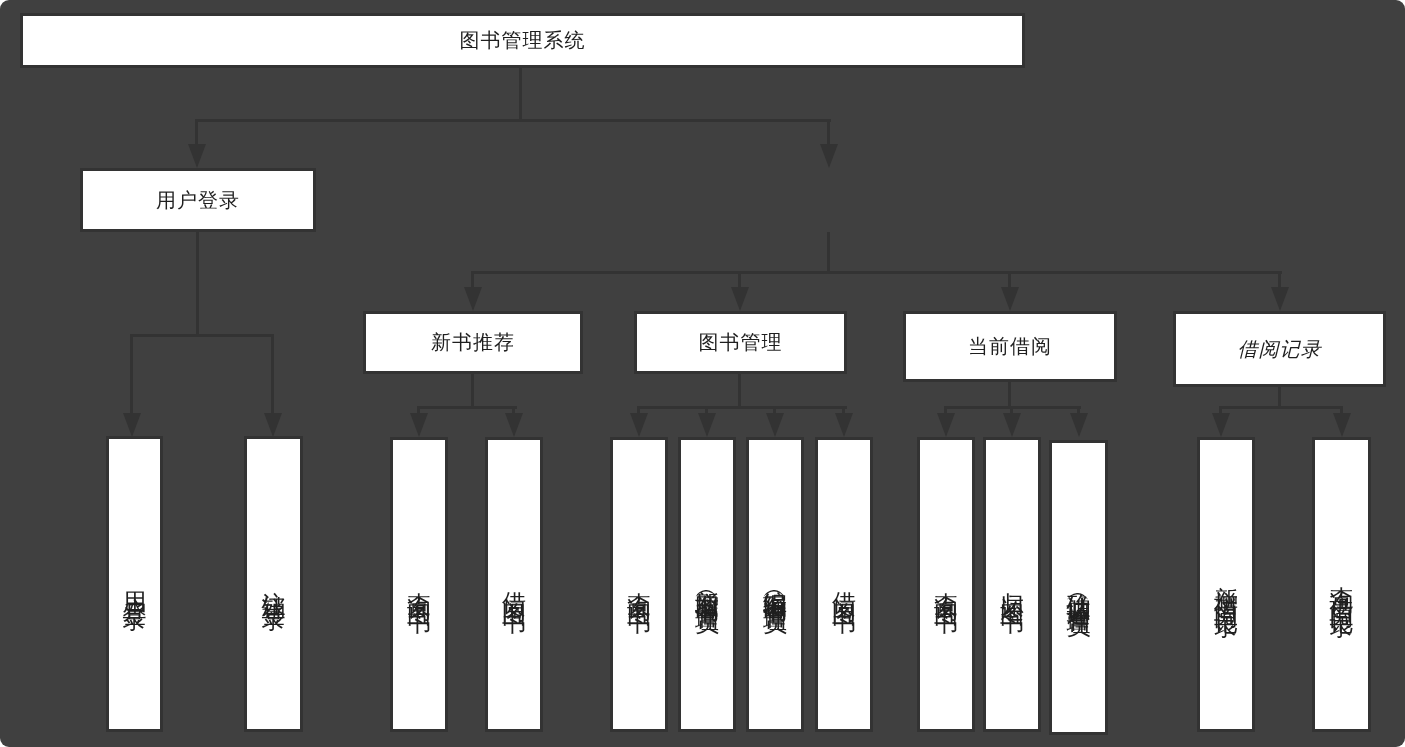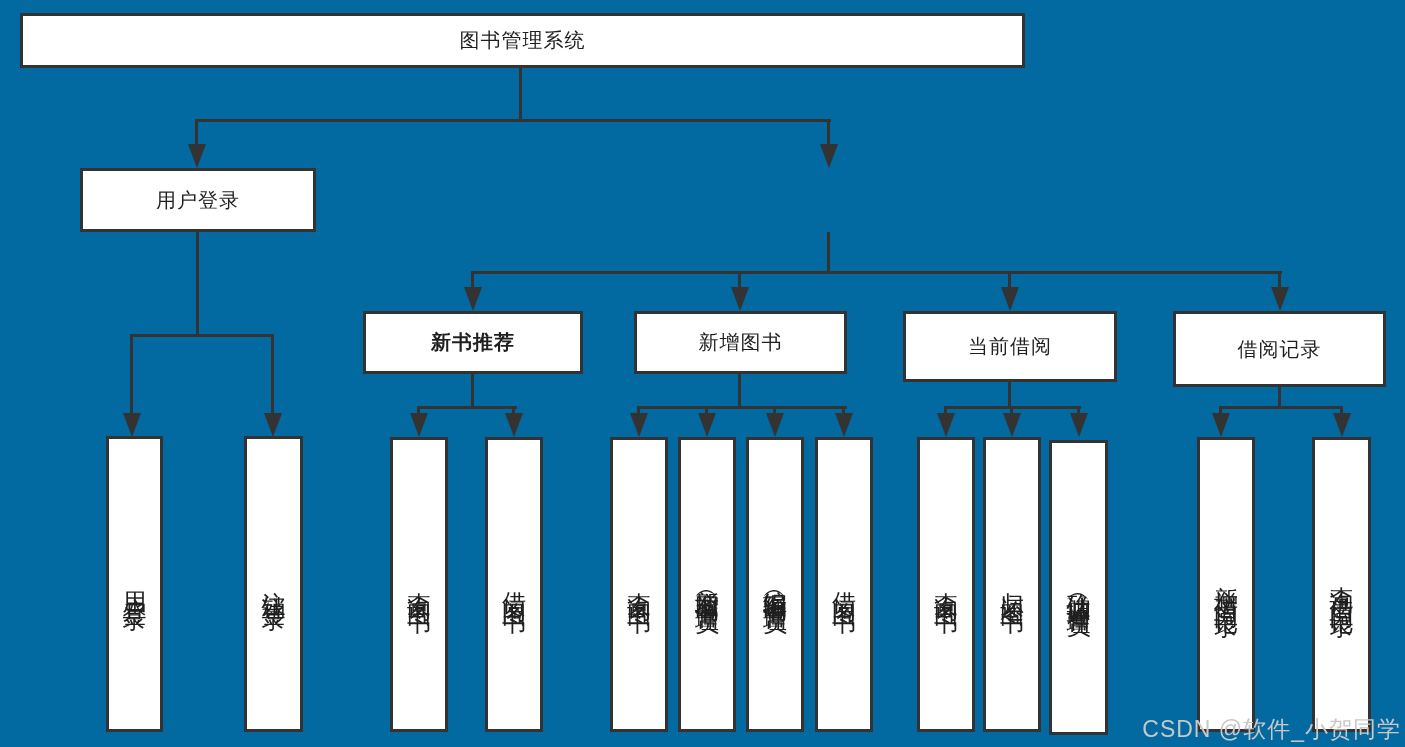--- a/index.html
+++ b/index.html
@@ -1,23 +1,24 @@
 <!DOCTYPE html>
 <html><head>
 <meta charset="utf-8">
 <style>
   html, body { margin: 0; padding: 0; background: #ffffff; }
   .canvas {
     position: relative;
     width: 1405px;
     height: 747px;
-    background: #0369a1;
+    background: #404040;
     overflow: hidden;
     font-family: "Liberation Sans", sans-serif;
     color: #1f1f1f;
+    border-radius: 9px;
   }
   .box {
     position: absolute;
     border: 3px solid #333333;
     background: #ffffff;
     display: flex;
     align-items: center;
     justify-content: center;
     font-size: 20px;
     letter-spacing: 1px;
@@ -129,30 +130,30 @@
   <div class="ah" style="left:1333px; top:413px;"></div>
 
   <div class="box" style="left:20px; top:13px; width:1005px; height:55px;">
     <span>图书管理系统</span>
   </div>
 
   <div class="box" style="left:80px; top:168px; width:236px; height:64px;">
     <span>用户登录</span>
   </div>
 
-  <div class="box" style="left:363px; top:311px; width:220px; height:63px;font-weight:bold;">
+  <div class="box" style="left:363px; top:311px; width:220px; height:63px;">
     <span>新书推荐</span>
   </div>
   <div class="box" style="left:634px; top:311px; width:213px; height:63px;">
-    <span>新增图书</span>
+    <span>图书管理</span>
   </div>
   <div class="box" style="left:903px; top:311px; width:214px; height:71px;">
     <span>当前借阅</span>
   </div>
-  <div class="box" style="left:1173px; top:311px; width:213px; height:76px;">
+  <div class="box" style="left:1173px; top:311px; width:213px; height:76px;font-style:italic;">
     <span>借阅记录</span>
   </div>
 
   <div class="vbox" style="left:106px; top:436px; width:57px; height:296px;">
     <span class="vtext">用户登录</span>
   </div>
   <div class="vbox" style="left:244px; top:436px; width:59px; height:296px;">
     <span class="vtext">注销登录</span>
   </div>
 
@@ -186,15 +187,14 @@
     <span class="vtext" style="letter-spacing:3px;">确认归还（管理员）</span>
   </div>
 
   <div class="vbox" style="left:1197px; top:437px; width:58px; height:295px;">
     <span class="vtext">新增借阅记录</span>
   </div>
   <div class="vbox" style="left:1312px; top:437px; width:59px; height:295px;">
     <span class="vtext">查询借阅记录</span>
   </div>
 
-  <div class="watermark">CSDN @软件_小贺同学</div>
 
 </div>
 
 </body></html>

